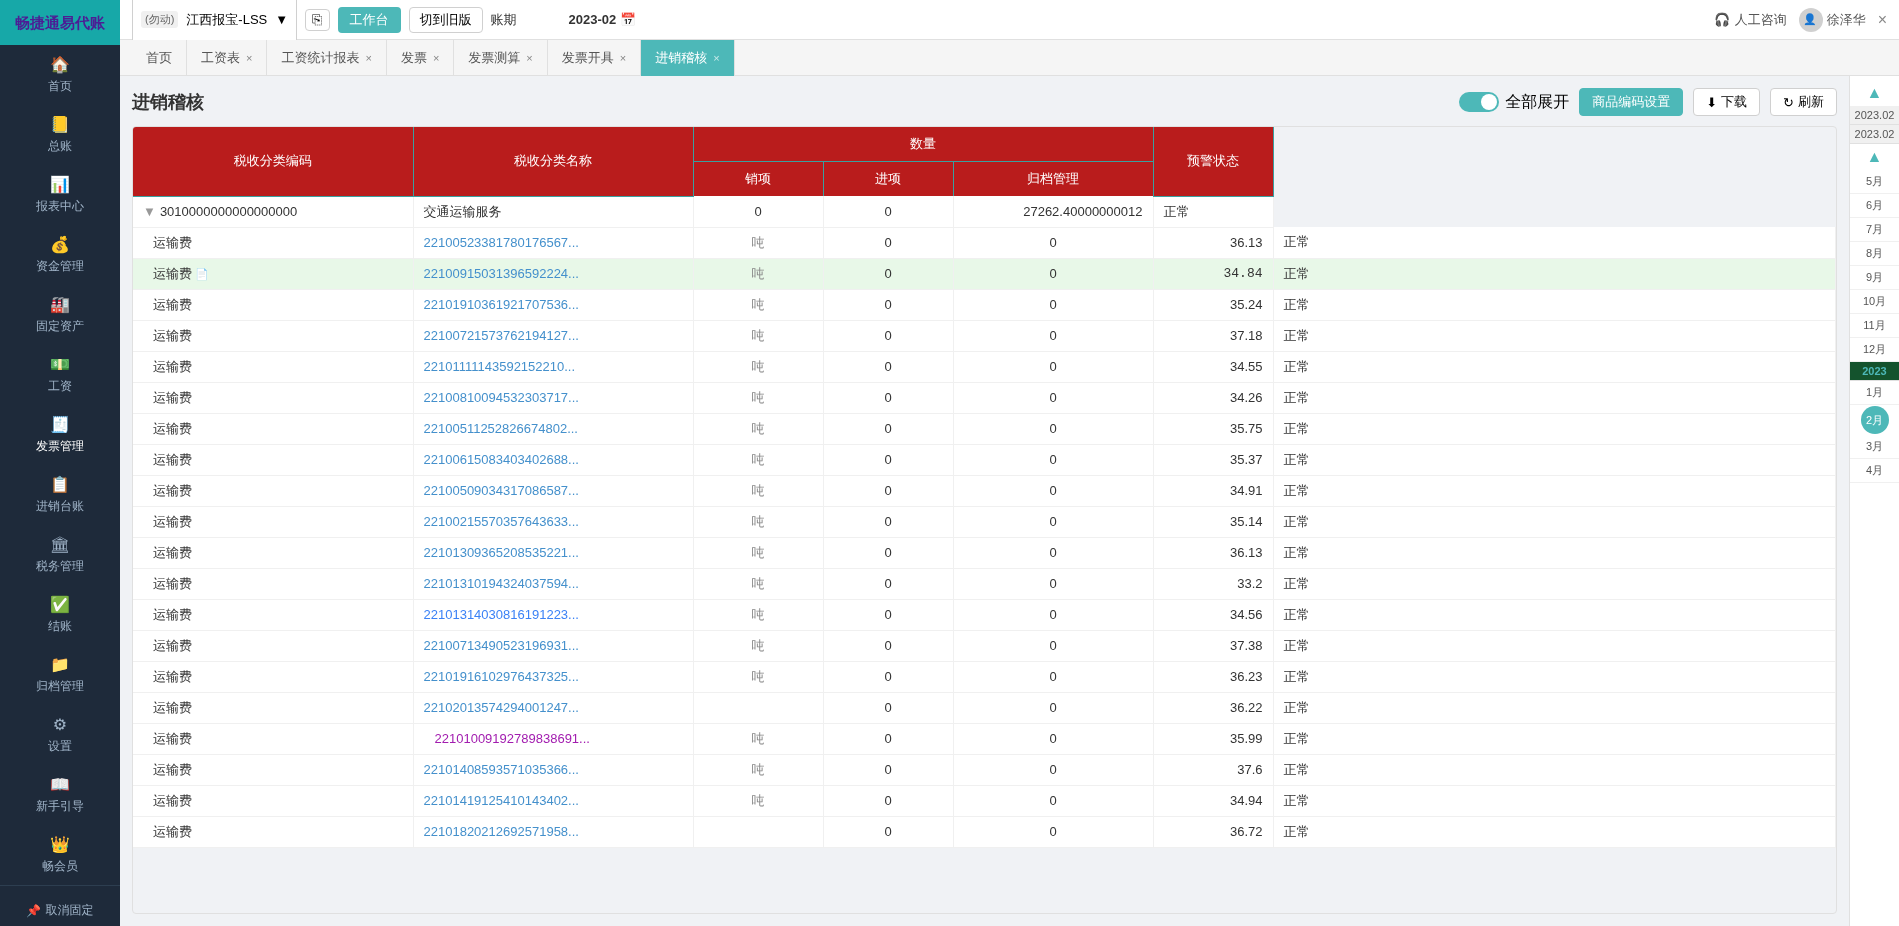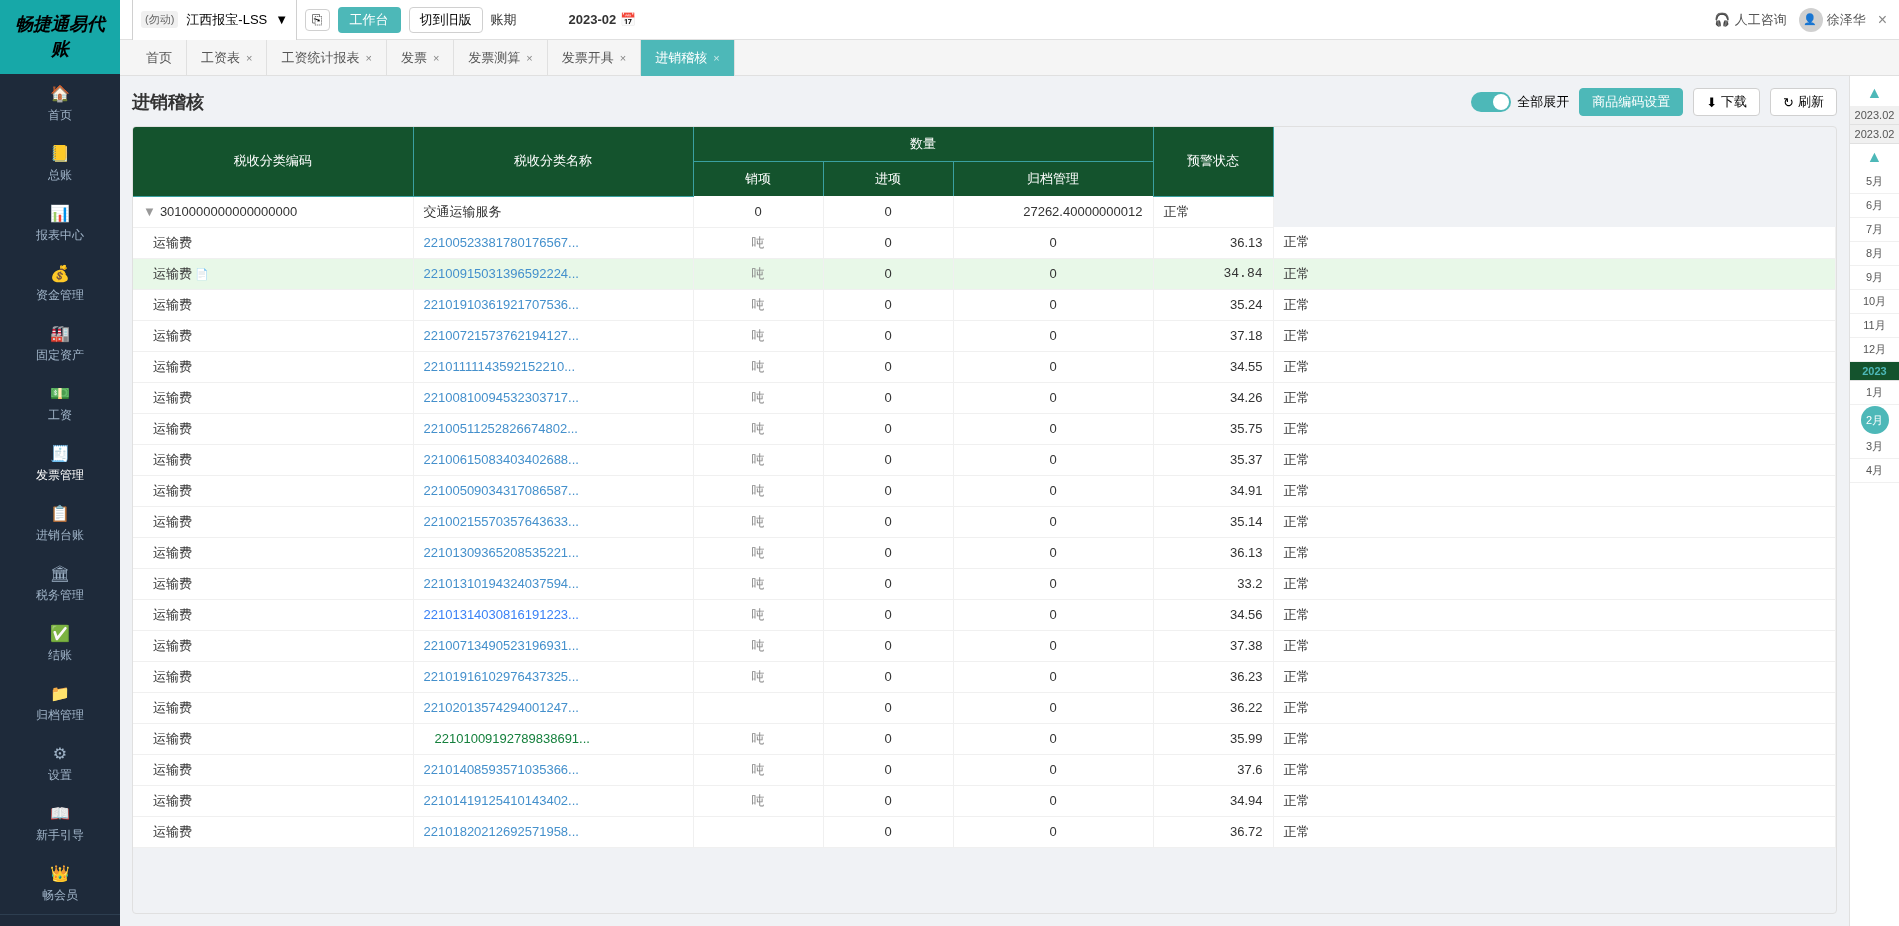--- a/index.html
+++ b/index.html
@@ -10,27 +10,26 @@
       width: 120px;
       background: #1e2a3a;
       color: #a0b4c8;
       display: flex;
       flex-direction: column;
       flex-shrink: 0;
       height: 100%;
     }
     .sidebar-logo {
       background: #17a8a8;
-      color: #000000;
+      color: #4c1d95;
       text-align: center;
       padding: 12px 8px;
-      font-size: 18px;
+      font-size: 15px;
       font-weight: bold;
       line-height: 1.4;
-      font-style: italic;
     }
     .sidebar-item {
       display: flex;
       flex-direction: column;
       align-items: center;
       padding: 10px 4px;
       cursor: pointer;
       font-size: 12px;
       color: #a0b4c8;
       gap: 4px;
@@ -217,21 +216,21 @@
     }
     .page-actions {
       display: flex;
       align-items: center;
       gap: 10px;
     }
     .toggle-switch-container {
       display: flex;
       align-items: center;
       gap: 6px;
-      font-size: 13px;
+      font-size: 16px;
     }
     .toggle-switch {
       width: 40px;
       height: 20px;
       background: #4db8b8;
       border-radius: 10px;
       position: relative;
       cursor: pointer;
     }
     .toggle-switch::after {
@@ -266,21 +265,21 @@
       flex: 1;
       overflow: auto;
       border: 1px solid #e0e0e0;
       border-radius: 4px;
     }
     table {
       width: 100%;
       border-collapse: collapse;
     }
     thead tr th {
-      background: #14532d;
+      background: #b91c1c;
       color: white;
       padding: 8px 10px;
       text-align: center;
       font-weight: normal;
       font-size: 13px;
       border-right: 1px solid #3aa0a0;
       white-space: nowrap;
     }
     thead tr:first-child th { border-bottom: 1px solid #3aa0a0; }
     tbody tr td {
@@ -701,21 +700,21 @@
         <td style="text-align:center;color:#888;"></td>
         <td style="text-align:center;">0</td>
         <td style="text-align:center;">0</td>
         <td style="text-align:right;">36.22</td>
         <td>正常</td>
       </tr>
               <tr>
         <td class="indent">
           运输费
         </td>
-        <td style="color:#15803d;padding-left:21px;">22101009192789838691...</td>
+        <td style="color:#a21caf;padding-left:21px;">22101009192789838691...</td>
         <td style="text-align:center;color:#888;">吨</td>
         <td style="text-align:center;">0</td>
         <td style="text-align:center;">0</td>
         <td style="text-align:right;">35.99</td>
         <td>正常</td>
       </tr>
               <tr>
         <td class="indent">
           运输费
         </td>

